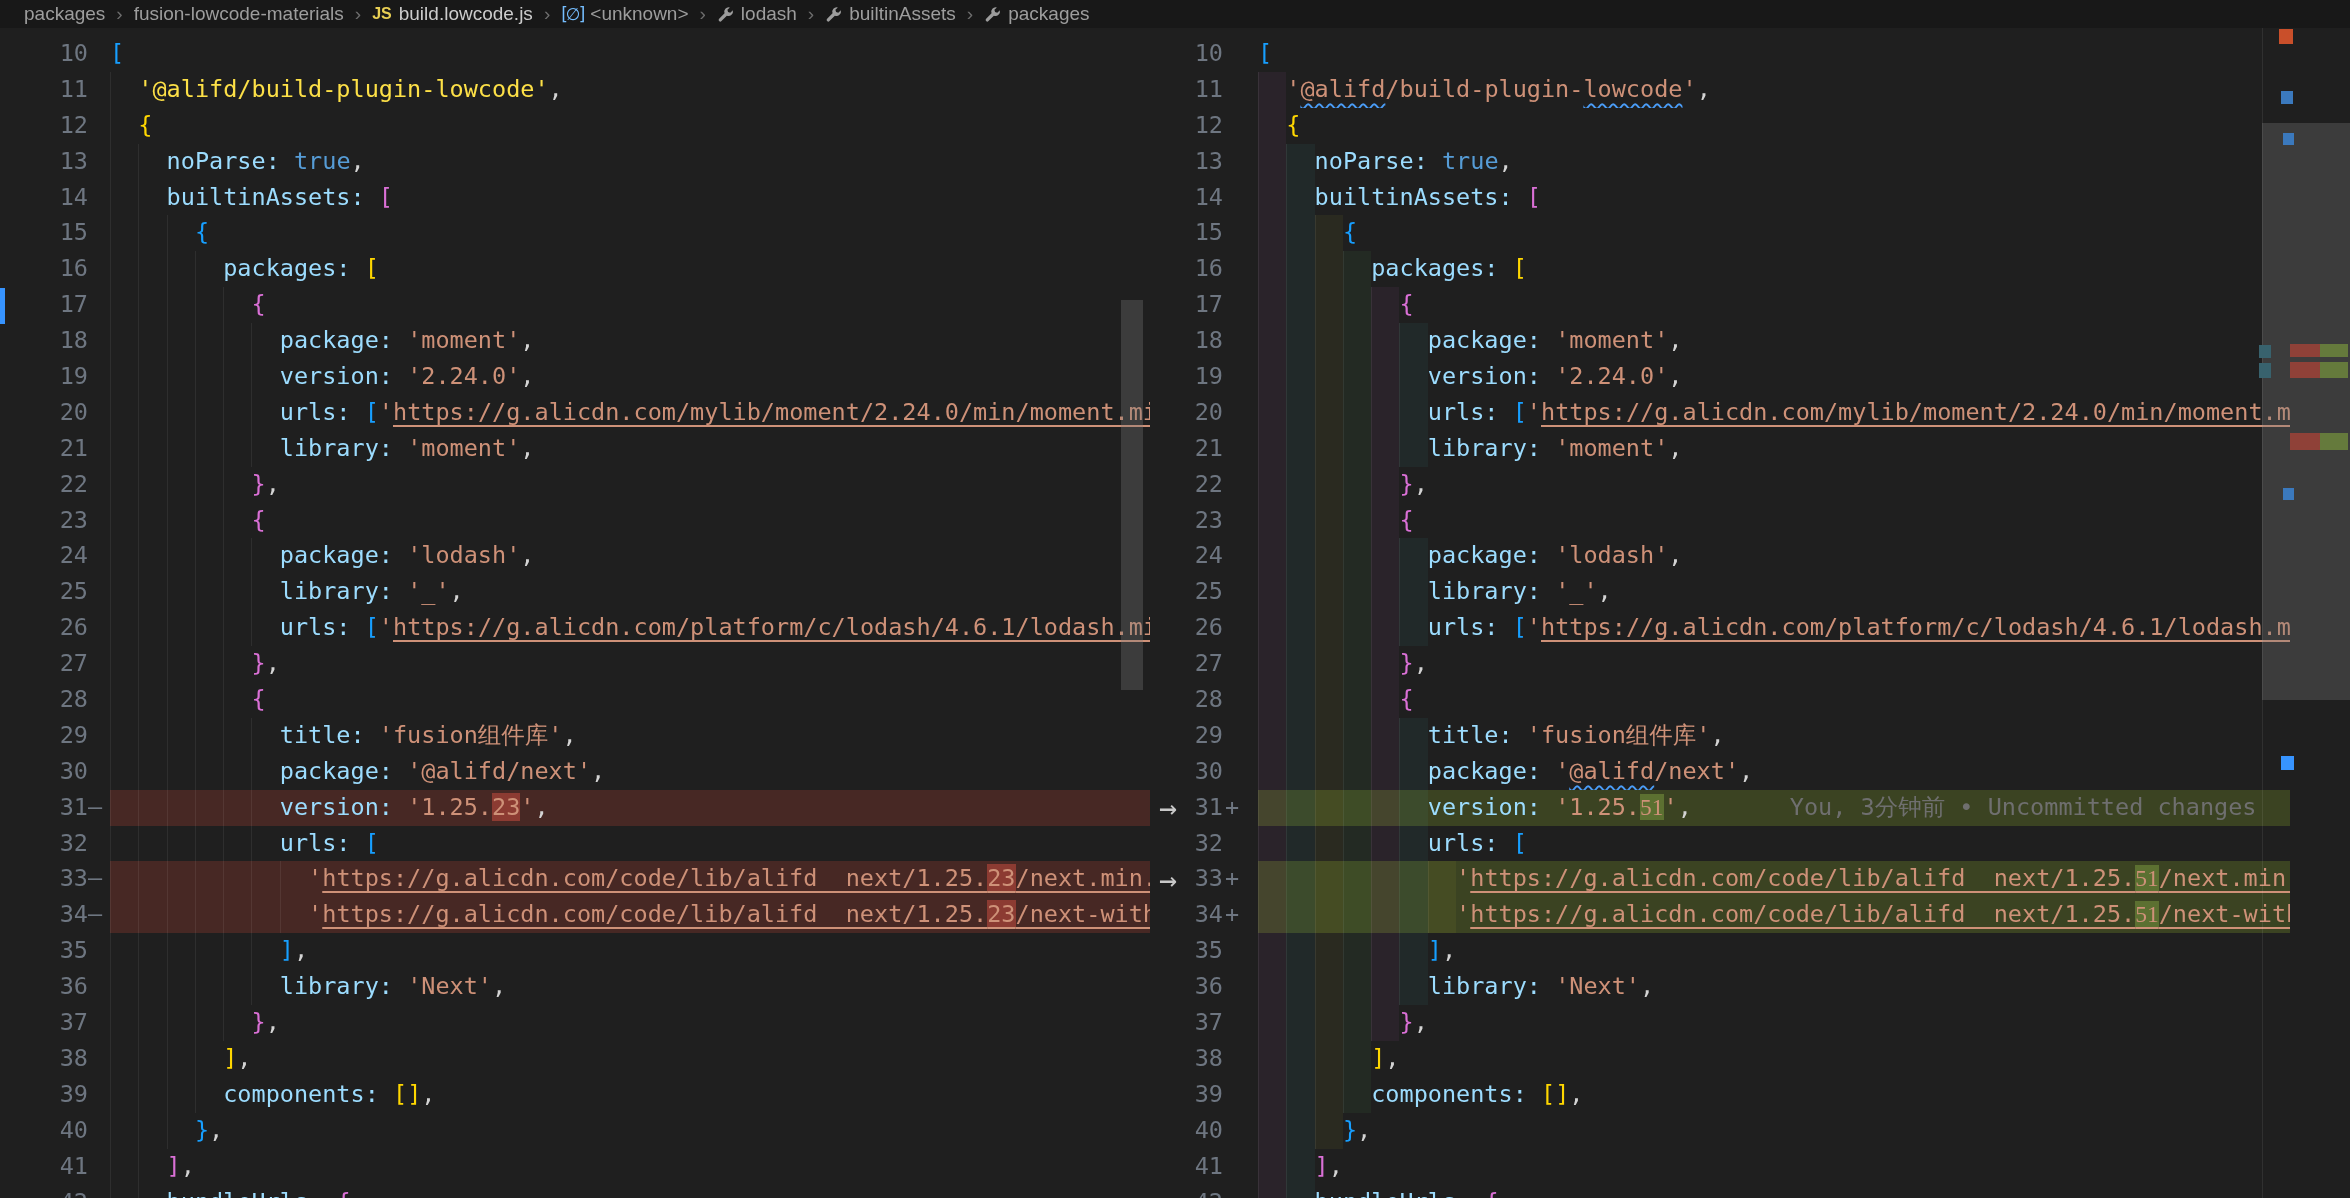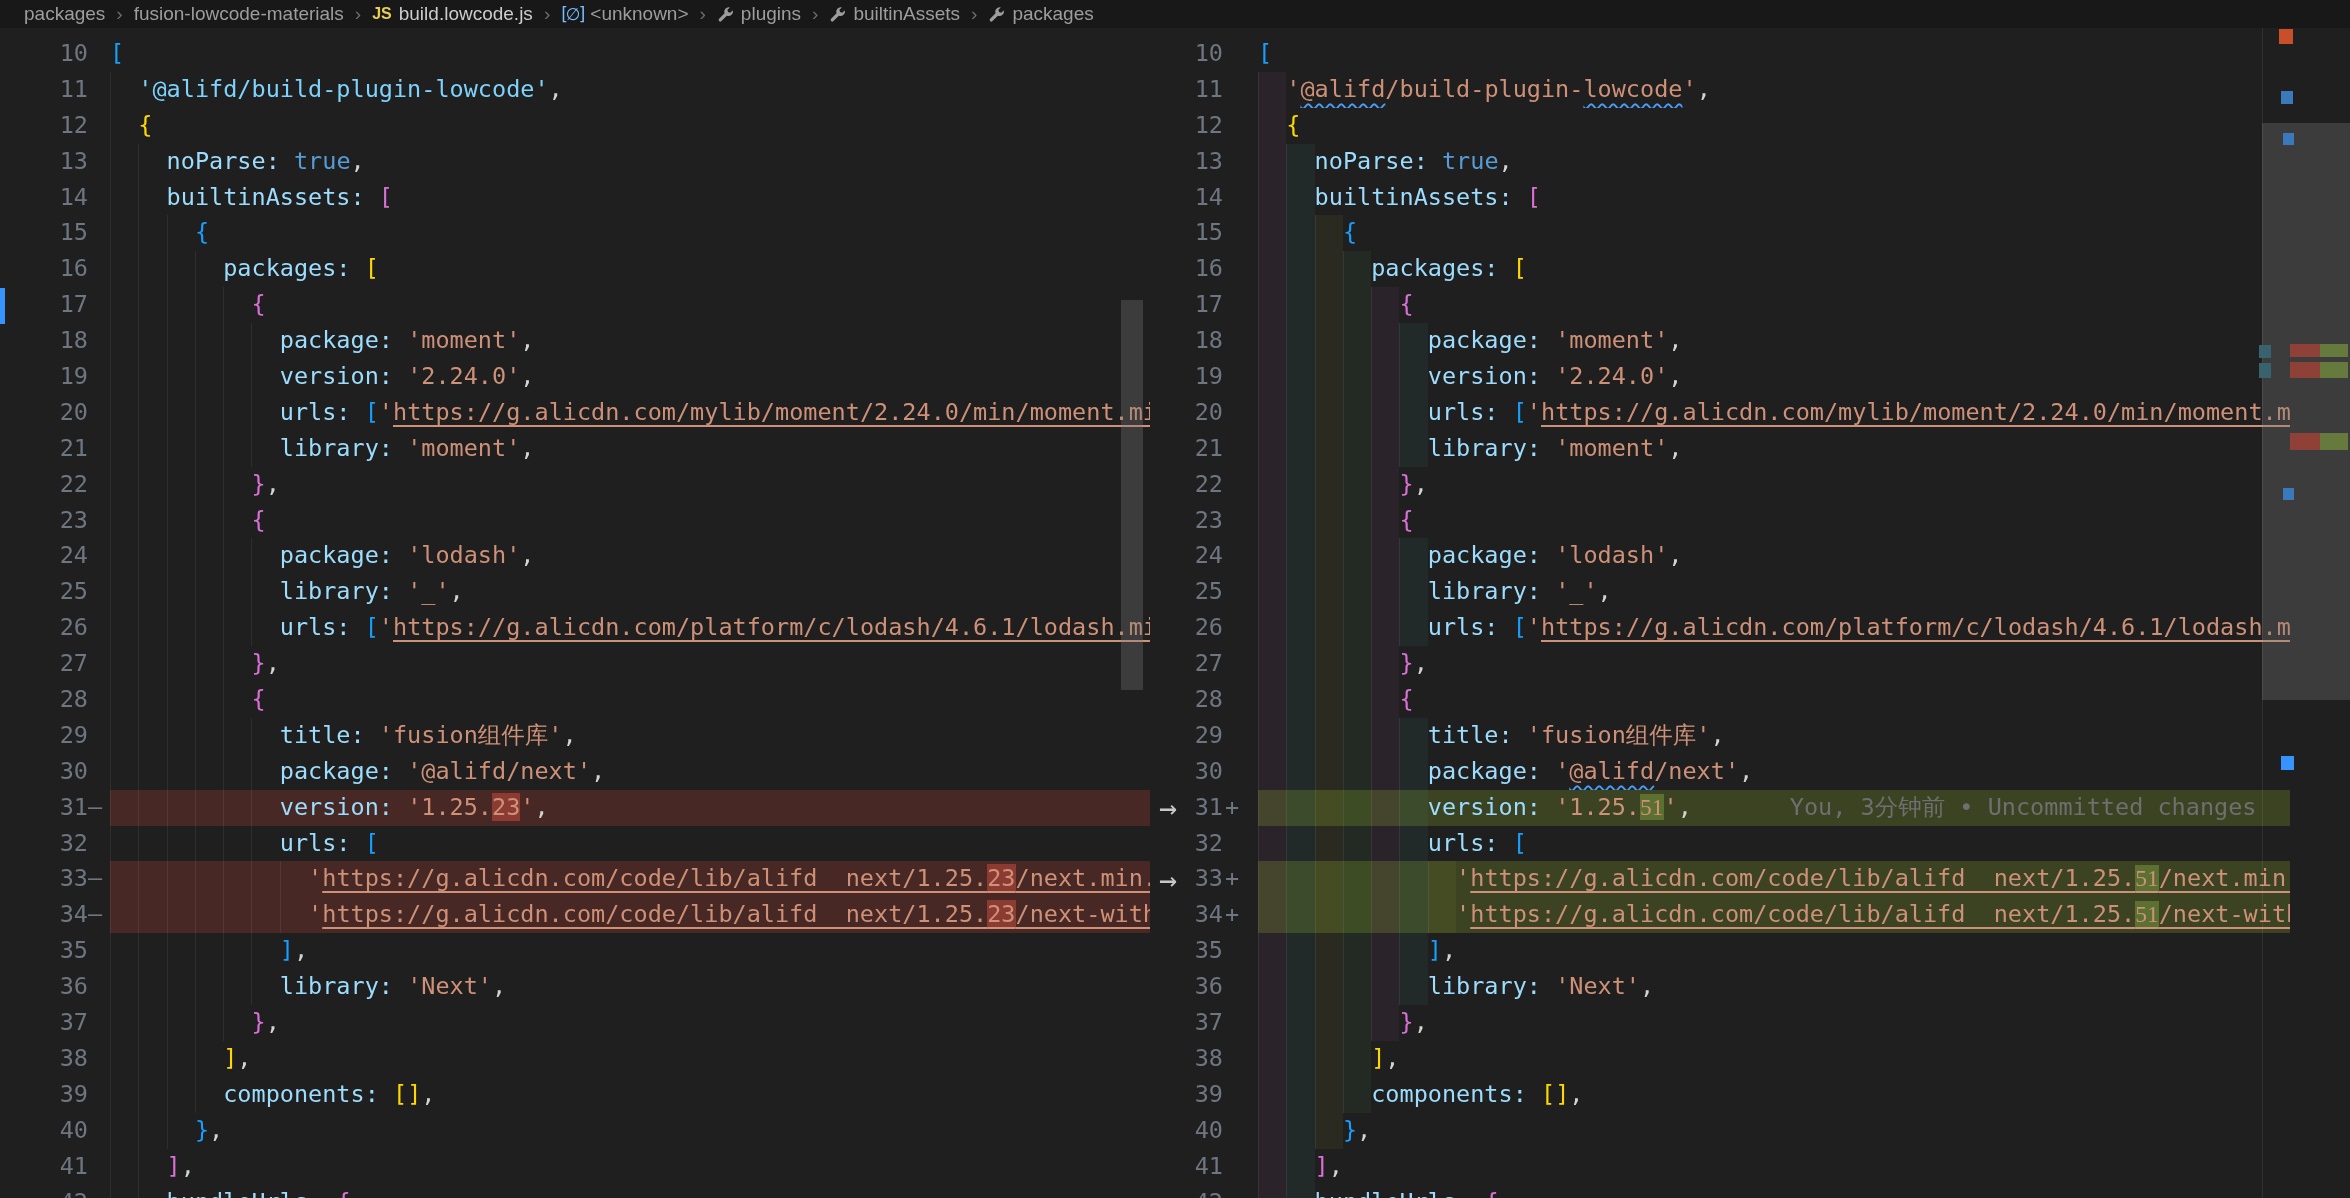--- a/index.html
+++ b/index.html
@@ -81,21 +81,21 @@
       <span class="arr-badge">[∅]</span>
       <span>&lt;unknown&gt;</span>
     </span>
     <span class="crumb-sep">›</span>
     <span class="crumb">
       <span class="wrench">
         <svg width="17" height="17" viewBox="0 0 16 16">
           <path fill="#9d9d9d" d="M14.9 4.1a4.2 4.2 0 0 1-5.6 5L4.2 14.2a1.55 1.55 0 0 1-2.2-2.2l5.1-5.1a4.2 4.2 0 0 1 5-5.6L9.8 3.6l.6 2.1 2.1.6 2.4-2.2z"></path>
         </svg>
       </span>
-      <span>plugins</span>
+      <span>lodash</span>
     </span>
     <span class="crumb-sep">›</span>
     <span class="crumb">
       <span class="wrench">
         <svg width="17" height="17" viewBox="0 0 16 16">
           <path fill="#9d9d9d" d="M14.9 4.1a4.2 4.2 0 0 1-5.6 5L4.2 14.2a1.55 1.55 0 0 1-2.2-2.2l5.1-5.1a4.2 4.2 0 0 1 5-5.6L9.8 3.6l.6 2.1 2.1.6 2.4-2.2z"></path>
         </svg>
       </span>
       <span>builtinAssets</span>
     </span>
@@ -116,21 +116,21 @@
         <div class="row">
           <div class="gut">
             <span class="num">10</span>
           </div>
           <div class="code"><pre><span style="color: rgb(23, 159, 255);">[</span></pre></div>
         </div>
         <div class="row">
           <div class="gut">
             <span class="num">11</span>
           </div>
-          <div class="code"><div class="guide" style="left: 0px;"></div><pre><span>  </span><span style="color: #7dd3fc;">'@alifd/build-plugin-lowcode'</span><span style="color: rgb(212, 212, 212);">,</span></pre></div>
+          <div class="code"><div class="guide" style="left: 0px;"></div><pre><span>  </span><span style="color: #fde047;">'@alifd/build-plugin-lowcode'</span><span style="color: rgb(212, 212, 212);">,</span></pre></div>
         </div>
         <div class="row">
           <div class="gut">
             <span class="num">12</span>
           </div>
           <div class="code"><div class="guide" style="left: 0px;"></div><pre><span>  </span><span style="color: rgb(255, 215, 0);">{</span></pre></div>
         </div>
         <div class="row">
           <div class="gut">
             <span class="num">13</span>

